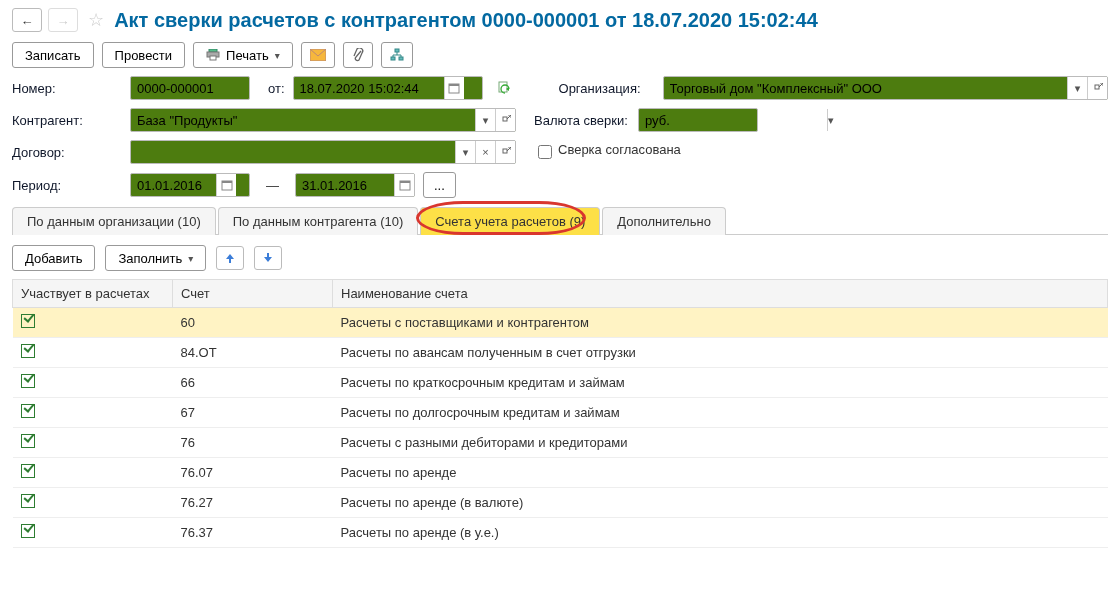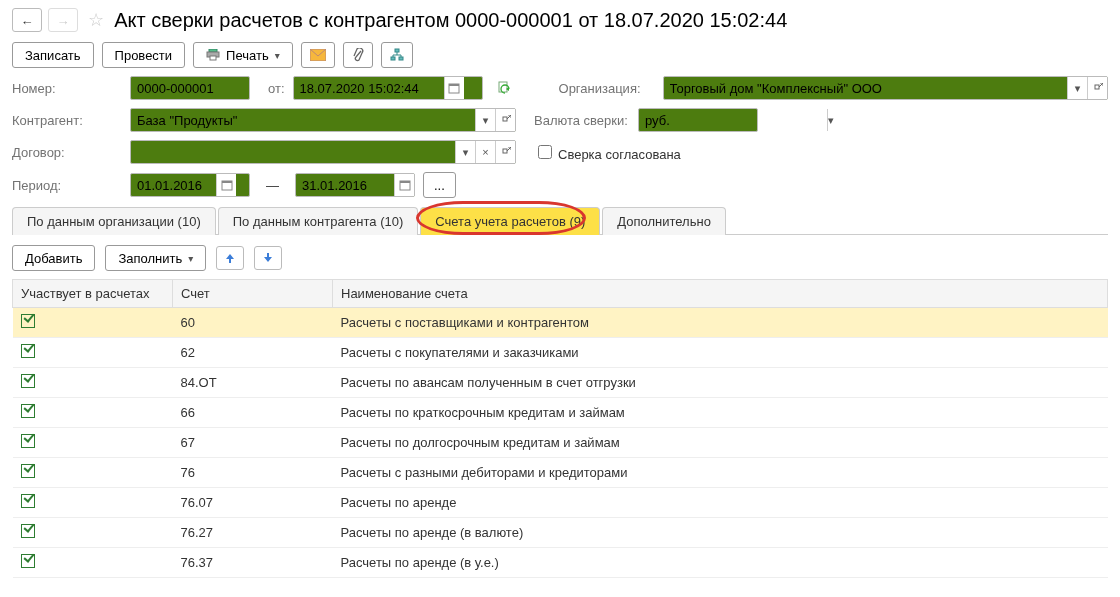--- a/index.html
+++ b/index.html
@@ -21,21 +21,21 @@
     width: 30px; height: 24px;
     border: 1px solid #bbb;
     background: #fff;
     border-radius: 3px;
     display: flex; align-items: center; justify-content: center;
     font-size: 13px; color: #333;
     cursor: pointer;
   }
   .nav-btn.disabled { color: #ccc; border-color: #ddd; cursor: default; }
   .star-icon { color: #ccc; font-size: 18px; margin: 0 4px; }
-  .title { font-size: 20px; color: #000000; font-weight: 400; }
+  .title { font-size: 20px; color: #0369a1; font-weight: 700; }
   .toolbar {
     display: flex; align-items: center; gap: 8px;
     padding: 6px 12px 8px;
   }
   .btn {
     height: 26px;
     padding: 0 12px;
     border: 1px solid #999;
     background: #fff;
     border-radius: 3px;
@@ -51,21 +51,21 @@
   }
   .btn.icon-only { padding: 0 8px; }
   .caret { font-size: 10px; color: #555; }
   .icon { display: inline-flex; }
   .form-area { padding: 0 12px; }
   .form-row {
     display: flex; align-items: center;
     margin-bottom: 8px;
     gap: 8px;
   }
-  .field-label { color: #737373; }
+  .field-label { color: #0f172a; }
   .lbl-w1 { width: 110px; }
   .input-grp {
     display: flex; align-items: stretch;
     border: 1px solid #bbb; border-radius: 2px;
     height: 24px; background: #4d7c0f;
   }
   .input-grp input {
     border: none; outline: none; padding: 0 6px;
     font-size: 13px; background: transparent; height: 100%;
   }
@@ -259,21 +259,21 @@
       <input style="flex: 1 1 0%;" value="">
       <div class="ig-btn">▾</div>
       <div class="ig-btn">×</div>
       <div class="ig-btn">
         <svg width="10" height="10" viewBox="0 0 10 10">
             <rect x="2" y="2" width="4" height="4" fill="none" stroke="#666"></rect>
             <path d="M7 0 H10 V3 M10 0 L6 4" fill="none" stroke="#666"></path>
           </svg>
       </div>
     </div>
-    <label style="display:flex;align-items:flex-end;margin-left:10px;">
+    <label style="display:flex;align-items:flex-start;margin-left:10px;">
       <input type="checkbox" class="chk" style="">
       <span>Сверка согласована</span>
     </label>
   </div>
 
   <div class="form-row">
     <span class="field-label lbl-w1">Период:</span>
     <div class="input-grp" style="width:120px;">
       <input style="width: 85px;" value="01.01.2016">
       <div class="ig-btn">
@@ -335,25 +335,20 @@
     </tr>
   </thead>
   <tbody id="grid-body">
       <tr class="sel">
         <td class="chk-cell"><span class="green-chk"></span></td>
         <td class="acct-cell">60</td>
         <td>Расчеты с поставщиками и контрагентом</td>
       </tr>
       <tr>
         <td class="chk-cell"><span class="green-chk"></span></td>
-        <td class="acct-cell">62</td>
-        <td>Расчеты с покупателями и заказчиками</td>
-      </tr>
-      <tr>
-        <td class="chk-cell"><span class="green-chk"></span></td>
         <td class="acct-cell">84.ОТ</td>
         <td>Расчеты по авансам полученным в счет отгрузки</td>
       </tr>
       <tr>
         <td class="chk-cell"><span class="green-chk"></span></td>
         <td class="acct-cell">66</td>
         <td>Расчеты по краткосрочным кредитам и займам</td>
       </tr>
       <tr>
         <td class="chk-cell"><span class="green-chk"></span></td>

